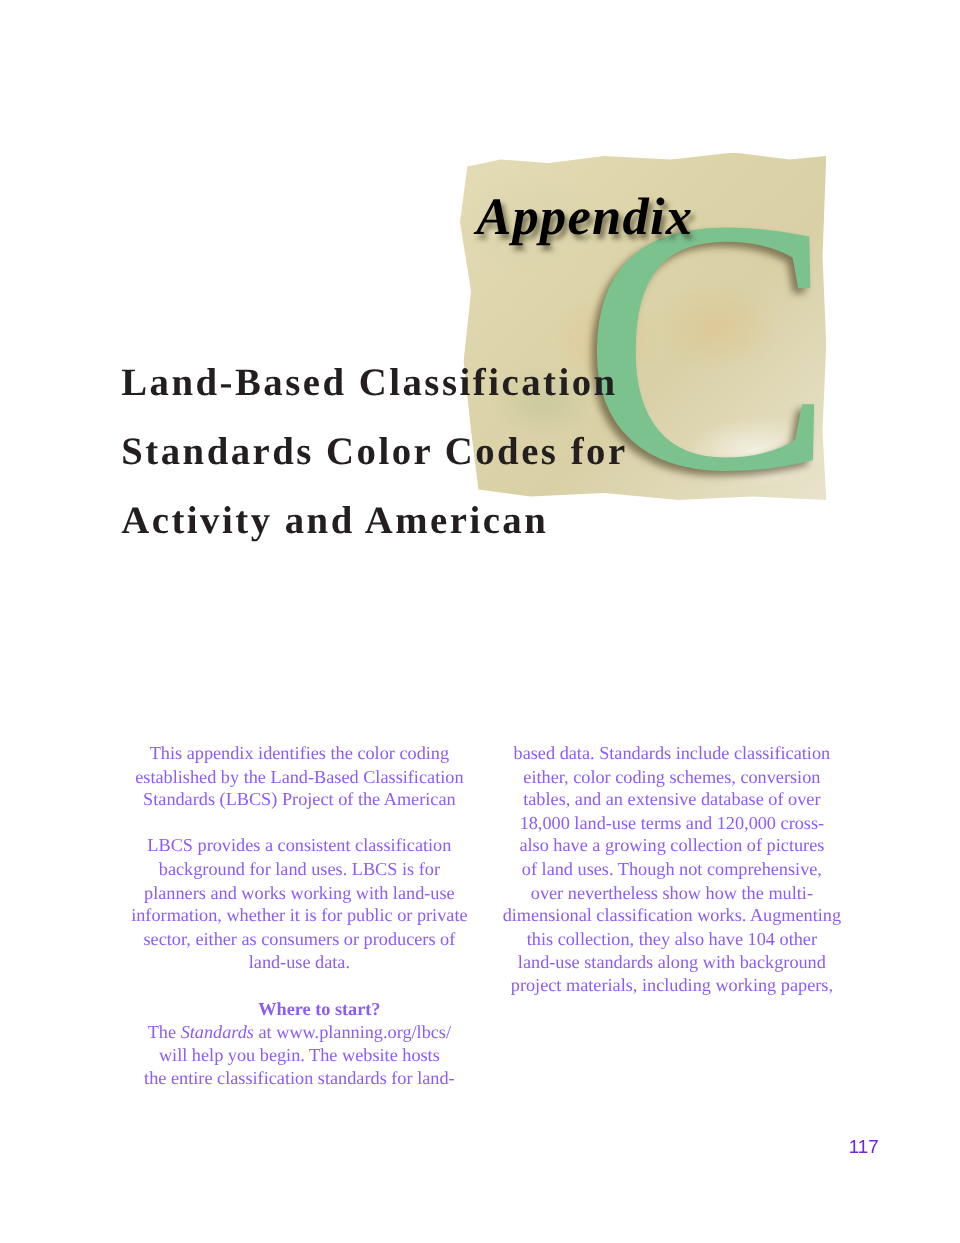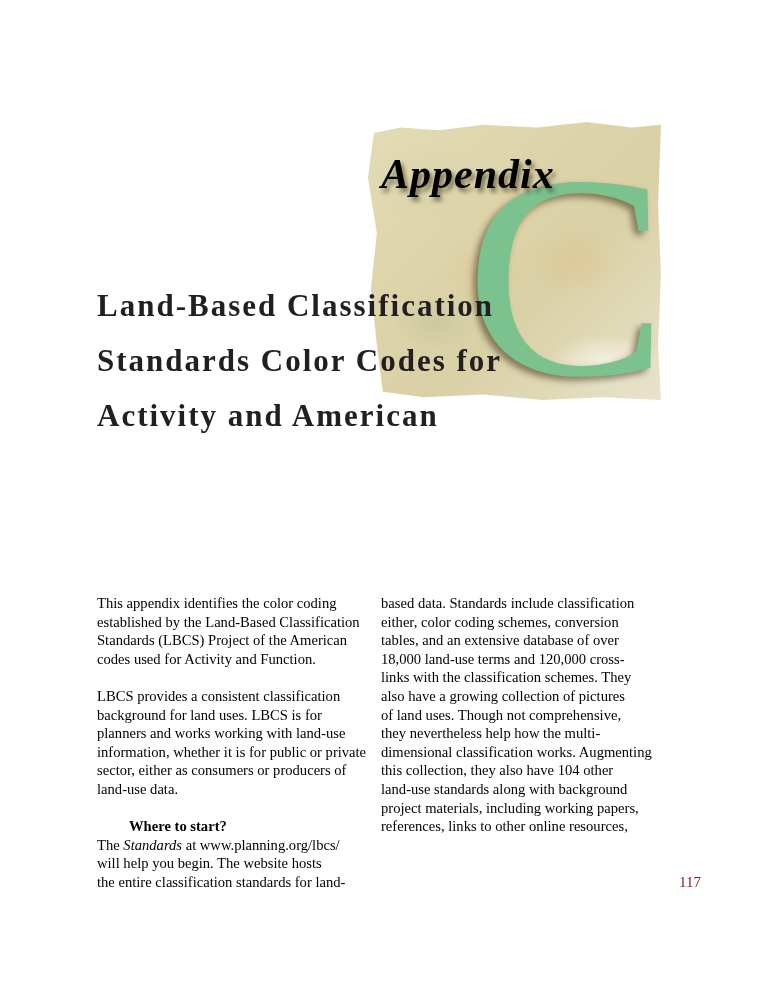--- a/index.html
+++ b/index.html
@@ -36,30 +36,30 @@
       text-shadow: 3px 4px 4px rgba(60,55,30,0.6);
     }
     .title {
       position: absolute; left: 97px; top: 278px; margin: 0;
       font-family: "Liberation Serif", serif; font-weight: bold;
       font-size: 31px; line-height: 55px; letter-spacing: 2px; color: #231f20;
     }
     .title span { display: block; white-space: nowrap; }
     .col {
       position: absolute; font-family: "Liberation Serif", serif;
-      font-size: 14.6px; line-height: 18.6px; color: #000000;
+      font-size: 14.6px; line-height: 18.6px; color: #8b5cf6; text-align: center;
     }
     .col-left { left: 97px; top: 594px; width: 285px; }
-    .col-right { left: 381px; top: 594px; width: 285px; }
+    .col-right { left: 395px; top: 594px; width: 285px; }
     .para { margin: 0 0 18.6px 0; }
     .para span.ln { display: block; white-space: nowrap; }
     .heading { font-weight: bold; display: block; margin-left: 32px; }
     .page-num {
-      position: absolute; left: 679px; top: 874px;
-      font-family: Liberation Serif, serif; font-size: 15px; color: #7f1d1d;
+      position: absolute; left: 679px; top: 909px;
+      font-family: Liberation Sans, sans-serif; font-size: 15px; color: #6d28d9;
     }
     em { font-style: italic; }
   </style>
 </head>
 <body>
 
 <div class="banner">
   <div class="paper"></div>
   <div class="big-c">C</div>
   <div class="appendix-word">Appendix</div>
@@ -69,21 +69,20 @@
   <span>Land-Based Classification</span>
   <span>Standards Color Codes for</span>
   <span>Activity and American</span>
 </h1>
 
 <div class="col col-left">
   <p class="para">
     <span class="ln">This appendix identifies the color coding</span>
     <span class="ln">established by the Land-Based Classification</span>
     <span class="ln">Standards (LBCS) Project of the American</span>
-    <span class="ln">codes used for Activity and Function.</span>
   </p>
   <p class="para">
     <span class="ln">LBCS provides a consistent classification</span>
     <span class="ln">background for land uses.  LBCS is for</span>
     <span class="ln">planners and works working with land-use</span>
     <span class="ln">information, whether it is for public or private</span>
     <span class="ln">sector, either as consumers or producers of</span>
     <span class="ln">land-use data.</span>
   </p>
   <p class="para" style="margin-top:18.6px;">
@@ -93,25 +92,23 @@
     <span class="ln">the entire classification standards for land-</span>
   </p>
 </div>
 
 <div class="col col-right">
   <p class="para">
     <span class="ln">based data. Standards include classification</span>
     <span class="ln">either, color coding schemes, conversion</span>
     <span class="ln">tables, and an extensive database of over</span>
     <span class="ln">18,000 land-use terms and 120,000 cross-</span>
-    <span class="ln">links with the classification schemes. They</span>
     <span class="ln">also have a growing collection of pictures</span>
     <span class="ln">of land uses. Though not comprehensive,</span>
-    <span class="ln">they nevertheless help how the multi-</span>
+    <span class="ln">over nevertheless show how the multi-</span>
     <span class="ln">dimensional classification works. Augmenting</span>
     <span class="ln">this collection, they also have 104 other</span>
     <span class="ln">land-use standards along with background</span>
     <span class="ln">project materials, including working papers,</span>
-    <span class="ln">references, links to other online resources,</span>
   </p>
 </div>
 
 <div class="page-num">117</div>
 
 </body></html>

